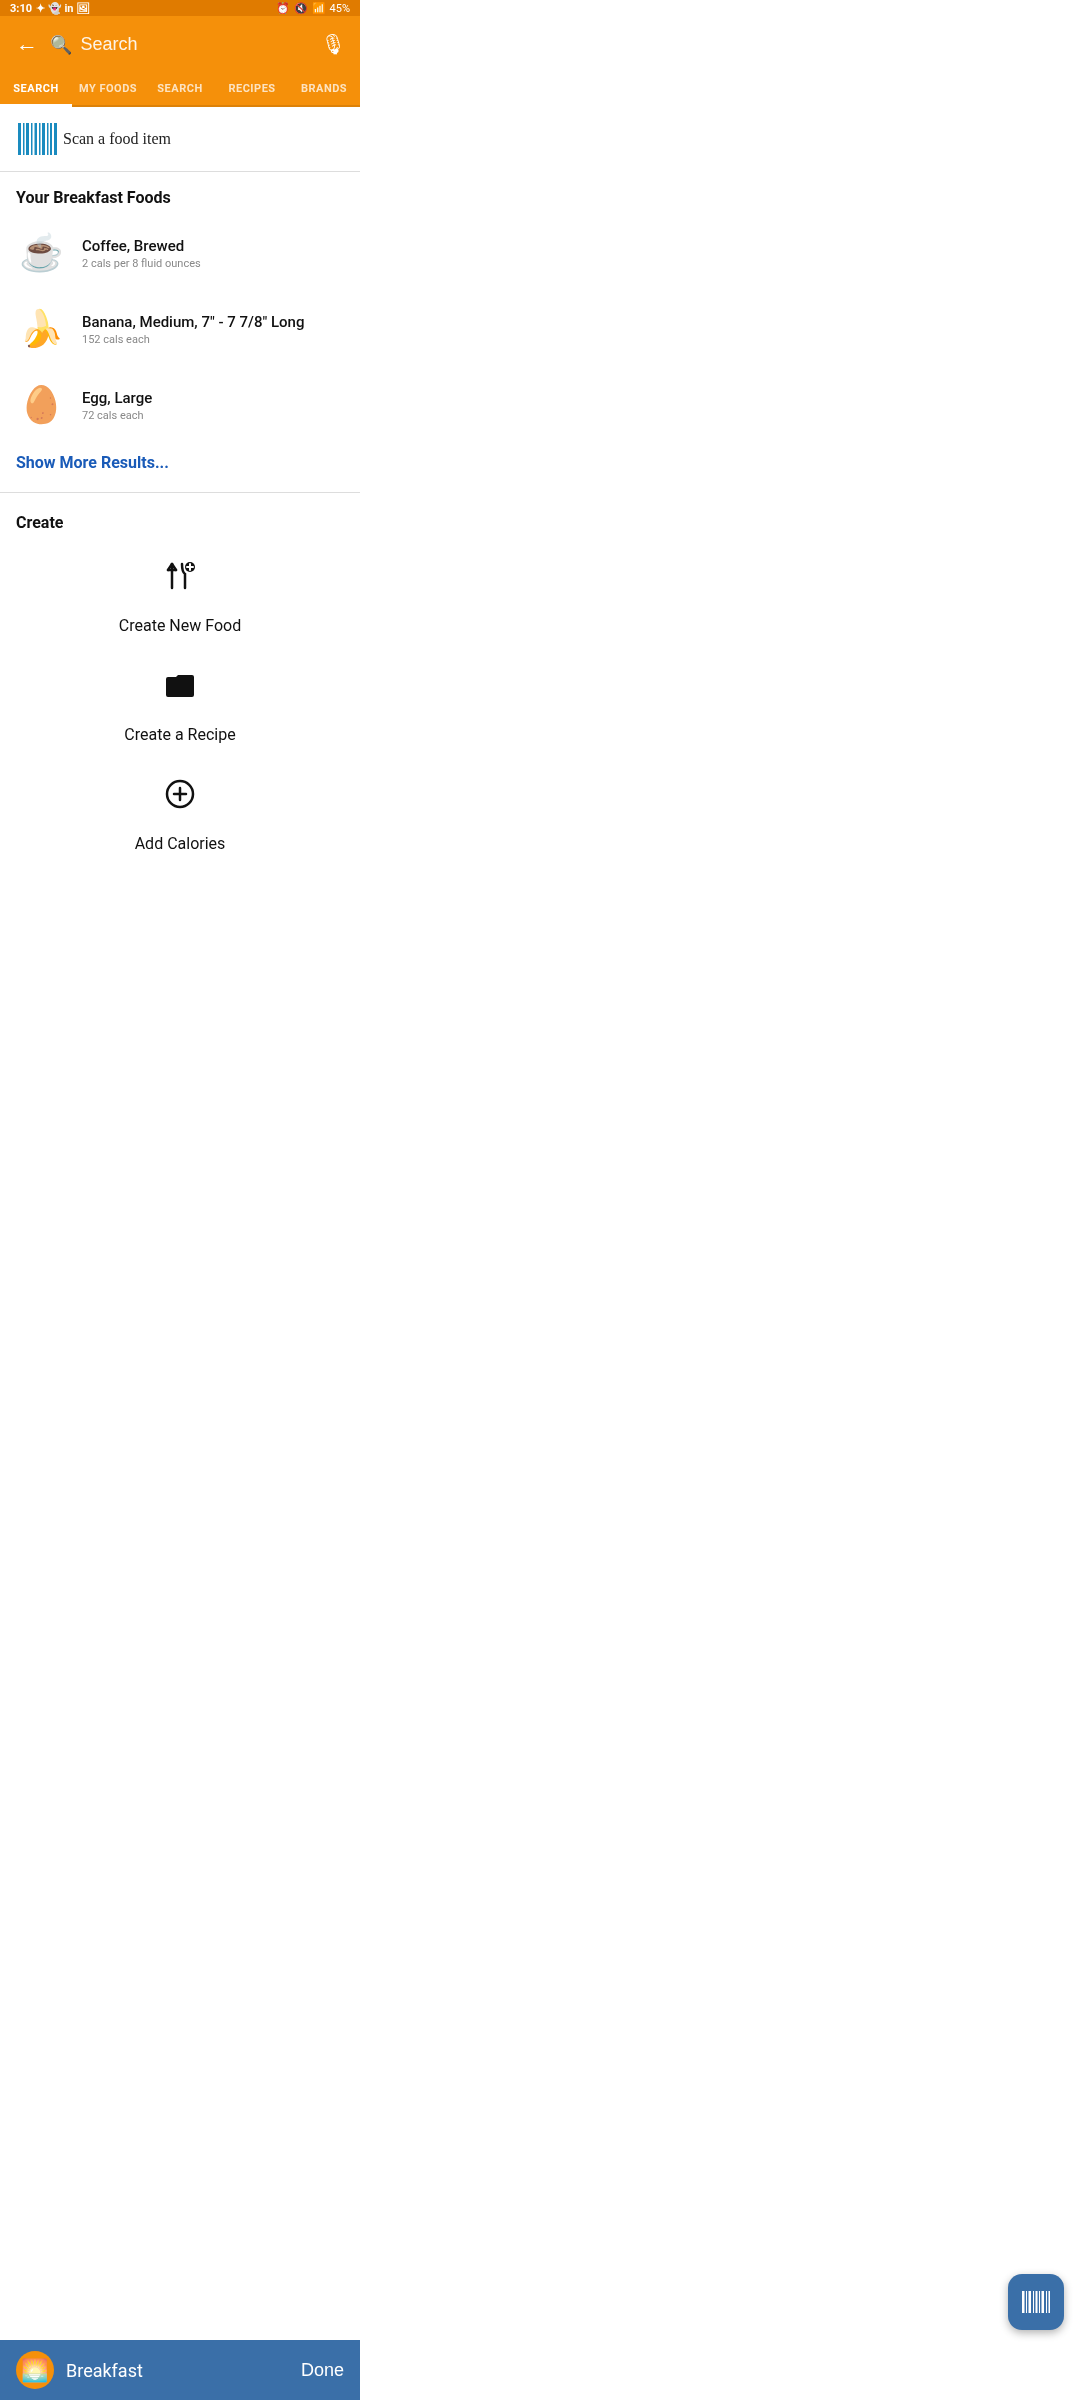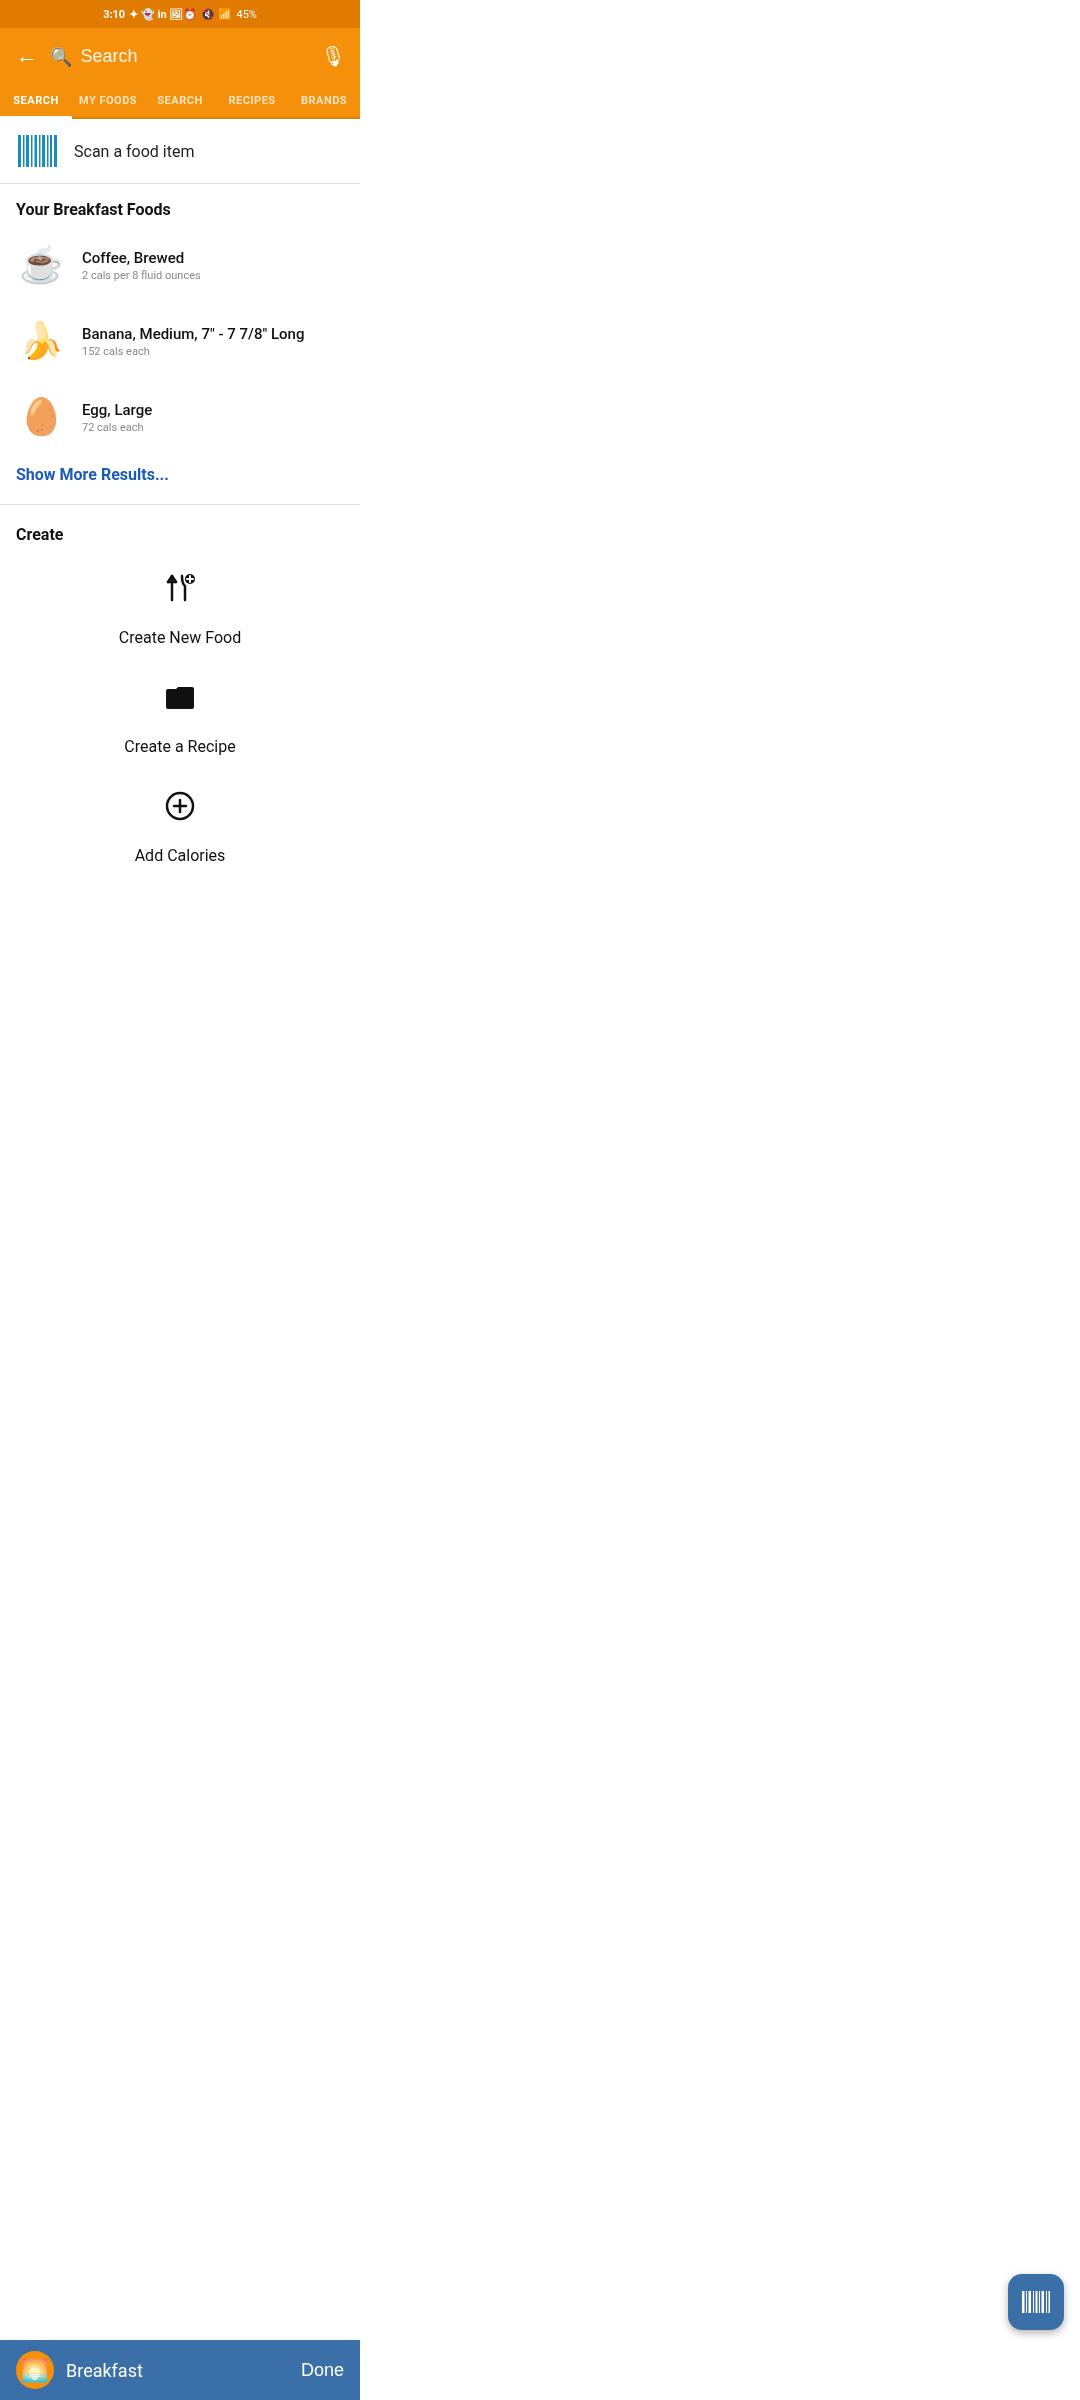--- a/index.html
+++ b/index.html
@@ -9,24 +9,24 @@
       min-height: 800px;
       font-family: 'Roboto', Arial, sans-serif;
       background: #fff;
       overflow-x: hidden;
     }
 
     
     .status-bar {
       background: #e07b00;
       display: flex;
-      justify-content: center;
+      justify-content: space-between;
       align-items: center;
       padding: 4px 10px;
-      height: 28px;
+      height: 16px;
     }
     .status-left {
       display: flex;
       align-items: center;
       gap: 4px;
       color: white;
       font-size: 11px;
       font-weight: bold;
     }
     .status-right {
@@ -111,24 +111,25 @@
       bottom: -2px;
       left: 0; right: 0;
       height: 3px;
       background: white;
     }
 
     
     .scan-item {
       display: flex;
       align-items: center;
-      gap: 14px;
+      gap: 3px;
       padding: 14px 16px;
       border-bottom: 1px solid #ddd;
       cursor: pointer;
+      font-family: Liberation Serif, serif;
     }
     .barcode-icon {
       width: 44px;
       height: 36px;
       display: flex;
       align-items: center;
       justify-content: center;
     }
     .barcode-svg { width: 44px; height: 36px; }
     .scan-label {

